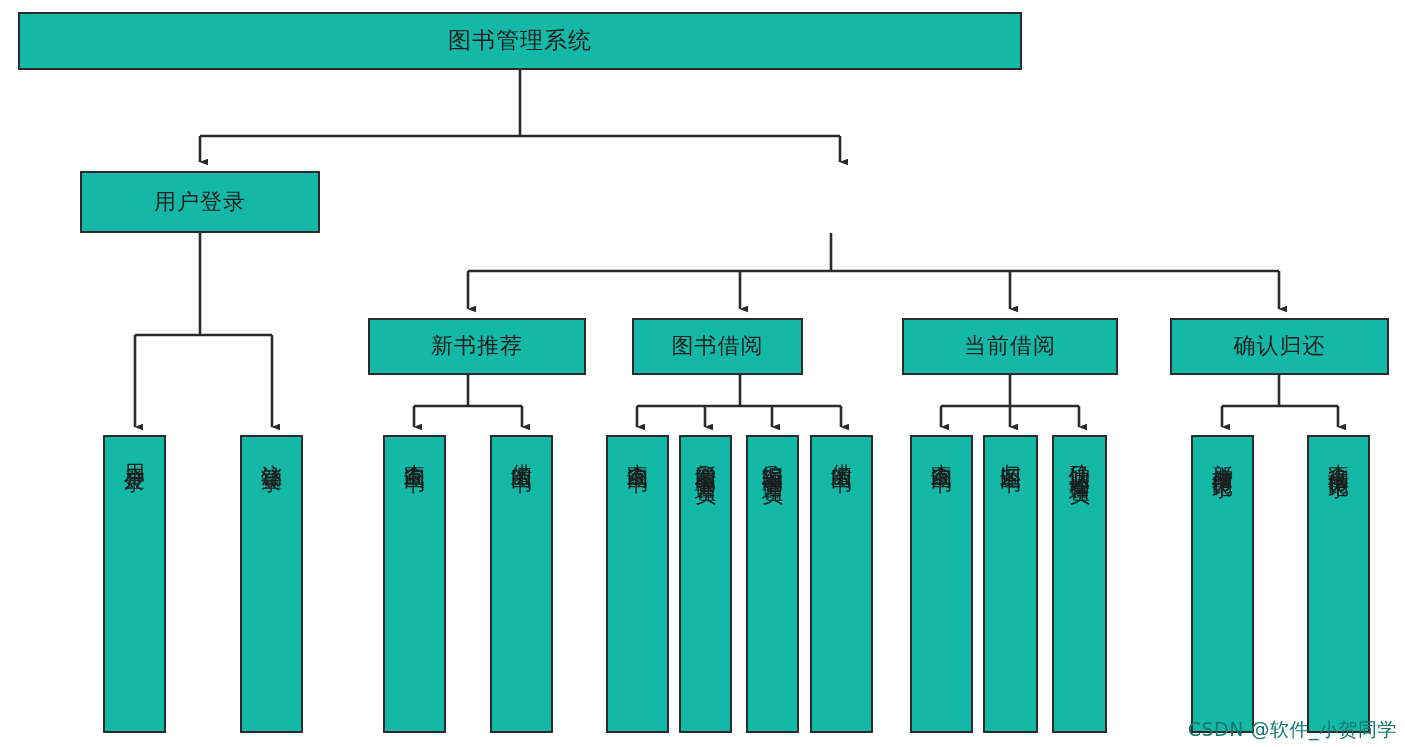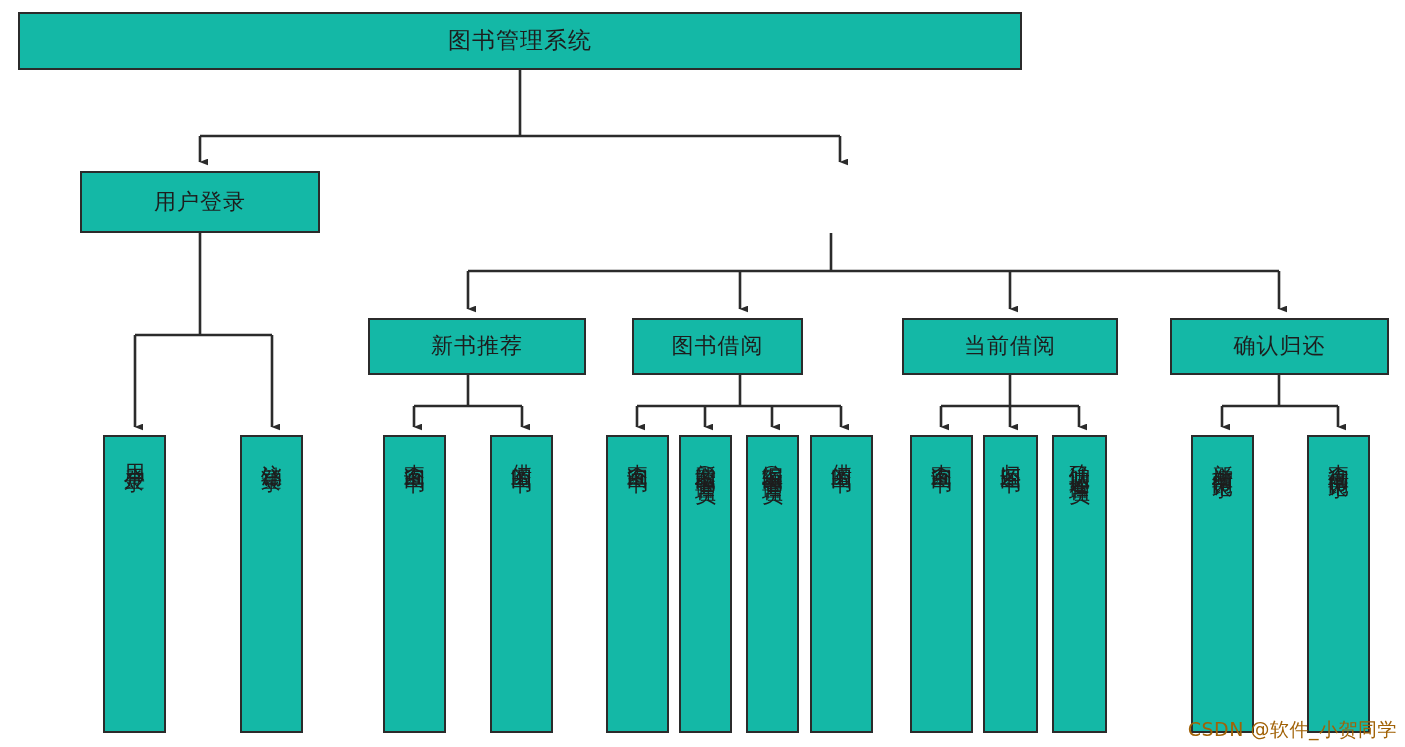--- a/index.html
+++ b/index.html
@@ -59,21 +59,21 @@
     color: #1d1d1d;
   }
   .h-label {
     white-space: nowrap;
   }
   #watermark {
     position: absolute;
     right: 8px;
     bottom: 4px;
     font-size: 19px;
-    color: #a16207;
+    color: #0f766e;
     letter-spacing: 0.5px;
     white-space: nowrap;
     user-select: none;
   }
 </style>
 </head>
 <body>
 
 <div id="diagram-root">
 

